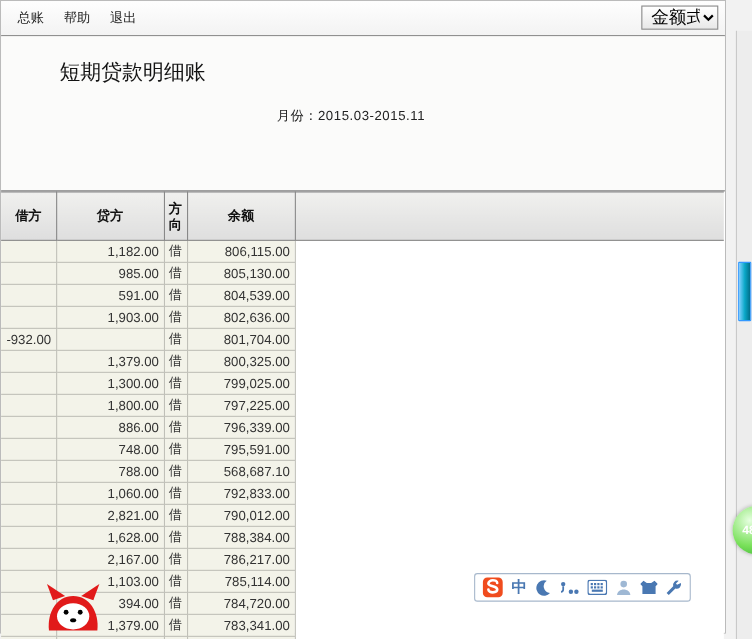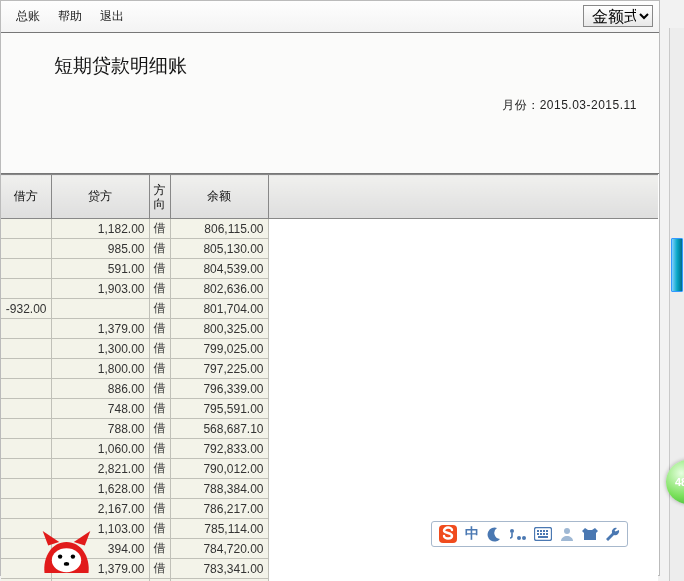--- a/index.html
+++ b/index.html
@@ -55,21 +55,21 @@
     height: calc(100% - 32px);
     padding: 0;
     position: relative;
   }
   .title {
     padding: 20px 0 4px 53px;
     font-size: 19px;
     color: #131313;
   }
   .month-line {
-    text-align: right;
+    text-align: center;
     padding: 14px 22px 6px 0;
     font-size: 12px;
     color: #222;
     letter-spacing: 0.5px;
   }
   
   .table-wrap {
     border-top: 1px solid #777;
     margin-top: 6px;
     position: absolute;
@@ -80,21 +80,21 @@
     background: #fff;
     display: flex;
   }
   table {
     border-collapse: collapse;
     font-size: 12px;
   }
   th {
     background: linear-gradient(#f0f0ee,#dedede);
     border: 1px solid #888;
-    font-weight: normal;
+    font-weight: bold;
     height: 44px;
     color: #111;
     text-align: center;
     padding: 0 4px;
   }
   td {
     border: 1px solid #c0c0b8;
     height: 20px;
     padding: 0 4px;
     background: #f3f3e9;

